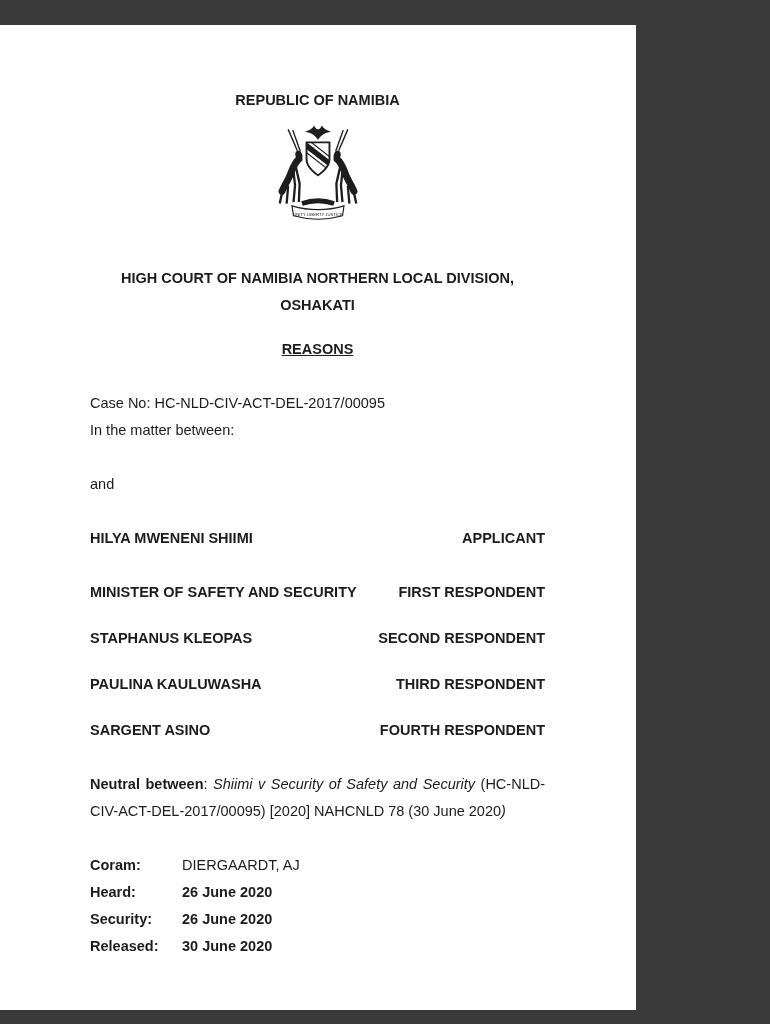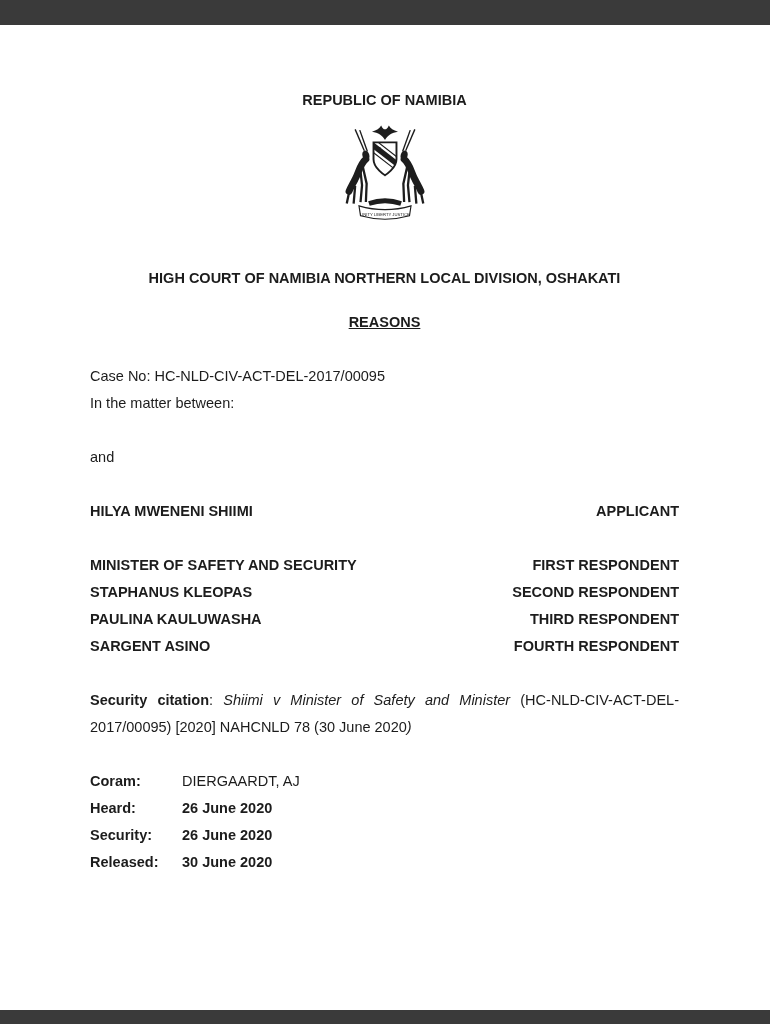--- a/index.html
+++ b/index.html
@@ -8,21 +8,21 @@
     font-family: "Liberation Sans", "DejaVu Sans", sans-serif;
     background: #3a3a3a;
     color: #1c1c1c;
   }
   .viewport {
     width: 770px; height: 1024px;
     background: #3a3a3a;
     padding: 25px 0 14px 0;
   }
   .page {
-    width: 770px; height: 985px;
+    width: 636px; height: 985px;
     background: #ffffff;
     padding: 62px 91px 0 90px;
     overflow: hidden;
   }
   .line { font-size: 14.5px; line-height: 27px; }
   .doc-title {
     font-size: 14.5px; line-height: 27px;
     font-weight: bold; text-align: center;
   }
   .crest-wrap {
@@ -30,20 +30,21 @@
     display: flex; justify-content: center;
     height: 101px;
   }
   .court   { margin-top: 40px; }
   .reasons { margin-top: 17px; text-decoration: underline; }
   .case-no { margin-top: 27px; }
   .intro   { margin-top: 0; }
   .party-row {
     display: flex; justify-content: space-between;
     font-weight: bold;
+    margin-top: 19px;
   }
   .applicant { margin-top: 27px; }
   .and { margin-top: 27px; }
   .respondents { margin-top: 27px; }
   .citation {
     margin-top: 27px;
     text-align: justify;
     font-size: 14.5px; line-height: 27px;
   }
   .citation .b { font-weight: bold; }
@@ -131,21 +132,21 @@
       <div class="line party-row">
         <span>PAULINA KAULUWASHA</span>
         <span>THIRD RESPONDENT</span>
       </div>
       <div class="line party-row">
         <span>SARGENT ASINO</span>
         <span>FOURTH RESPONDENT</span>
       </div>
     </div>
 
-    <p class="citation"><span class="b">Security citation</span><span>: </span><span class="i">Shiimi v Minister of Safety and Minister</span><span> (HC-NLD-CIV-ACT-DEL-2017/00095) [2020] NAHCNLD 78 (30 June 2020</span><span class="i">)</span></p>
+    <p class="citation"><span class="b">Neutral between</span><span>: </span><span class="i">Shiimi v Security of Safety and Security</span><span> (HC-NLD-CIV-ACT-DEL-2017/00095) [2020] NAHCNLD 78 (30 June 2020</span><span class="i">)</span></p>
 
     <div class="details">
       <div class="line detail-row coram">
         <span class="detail-label">Coram:</span>
         <span class="detail-value">DIERGAARDT, AJ</span>
       </div>
       <div class="line detail-row">
         <span class="detail-label">Heard:</span>
         <span class="detail-value">26 June 2020</span>
       </div>

